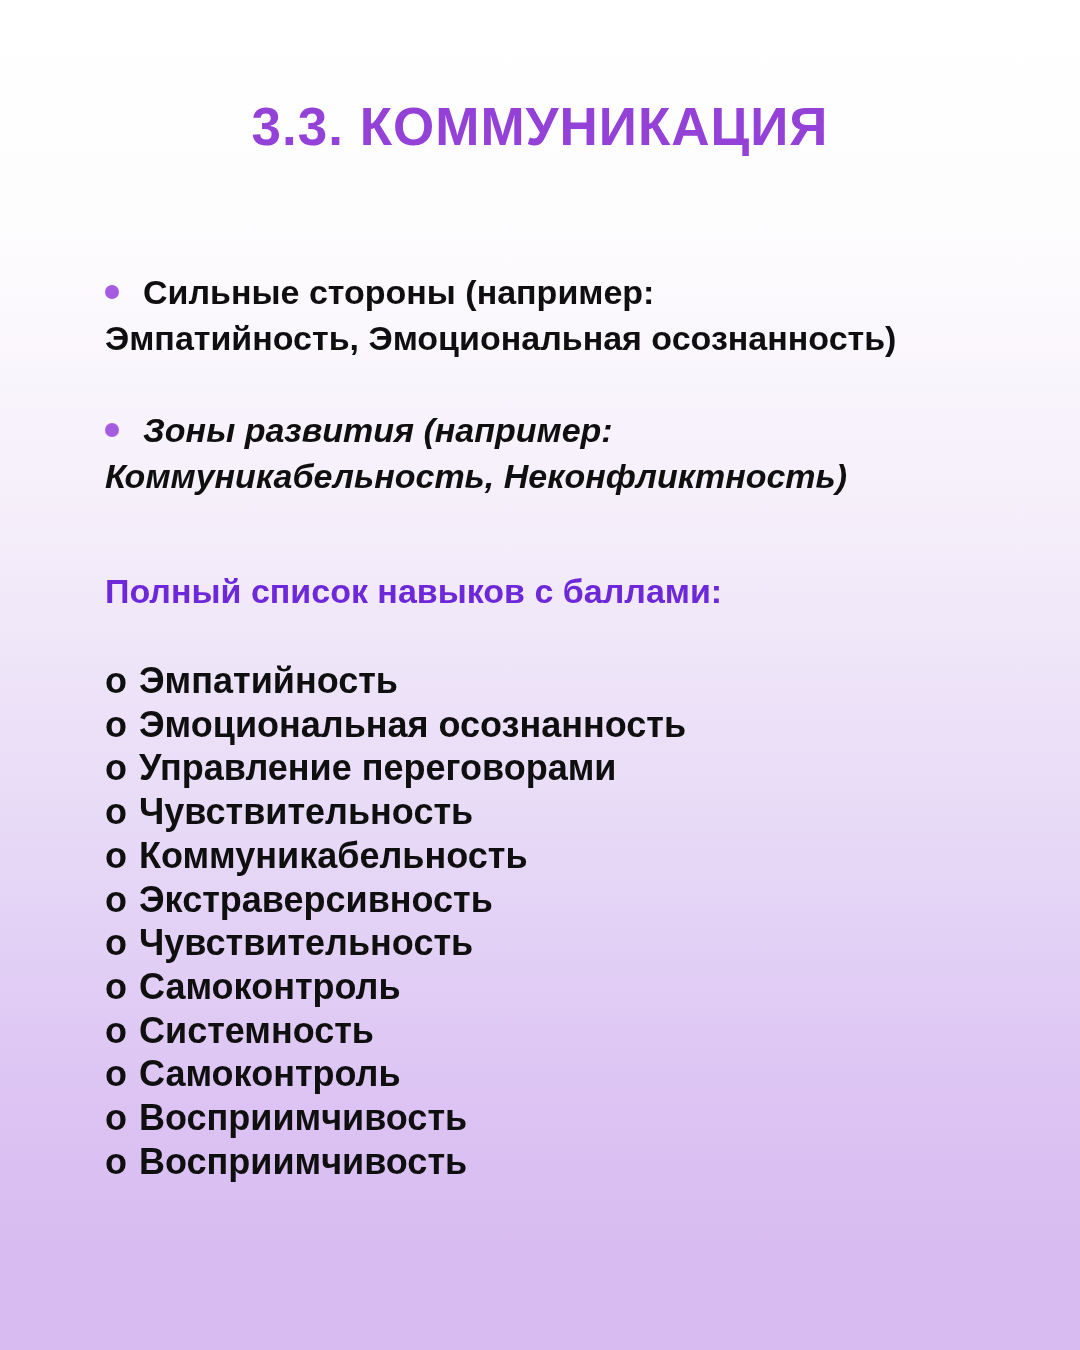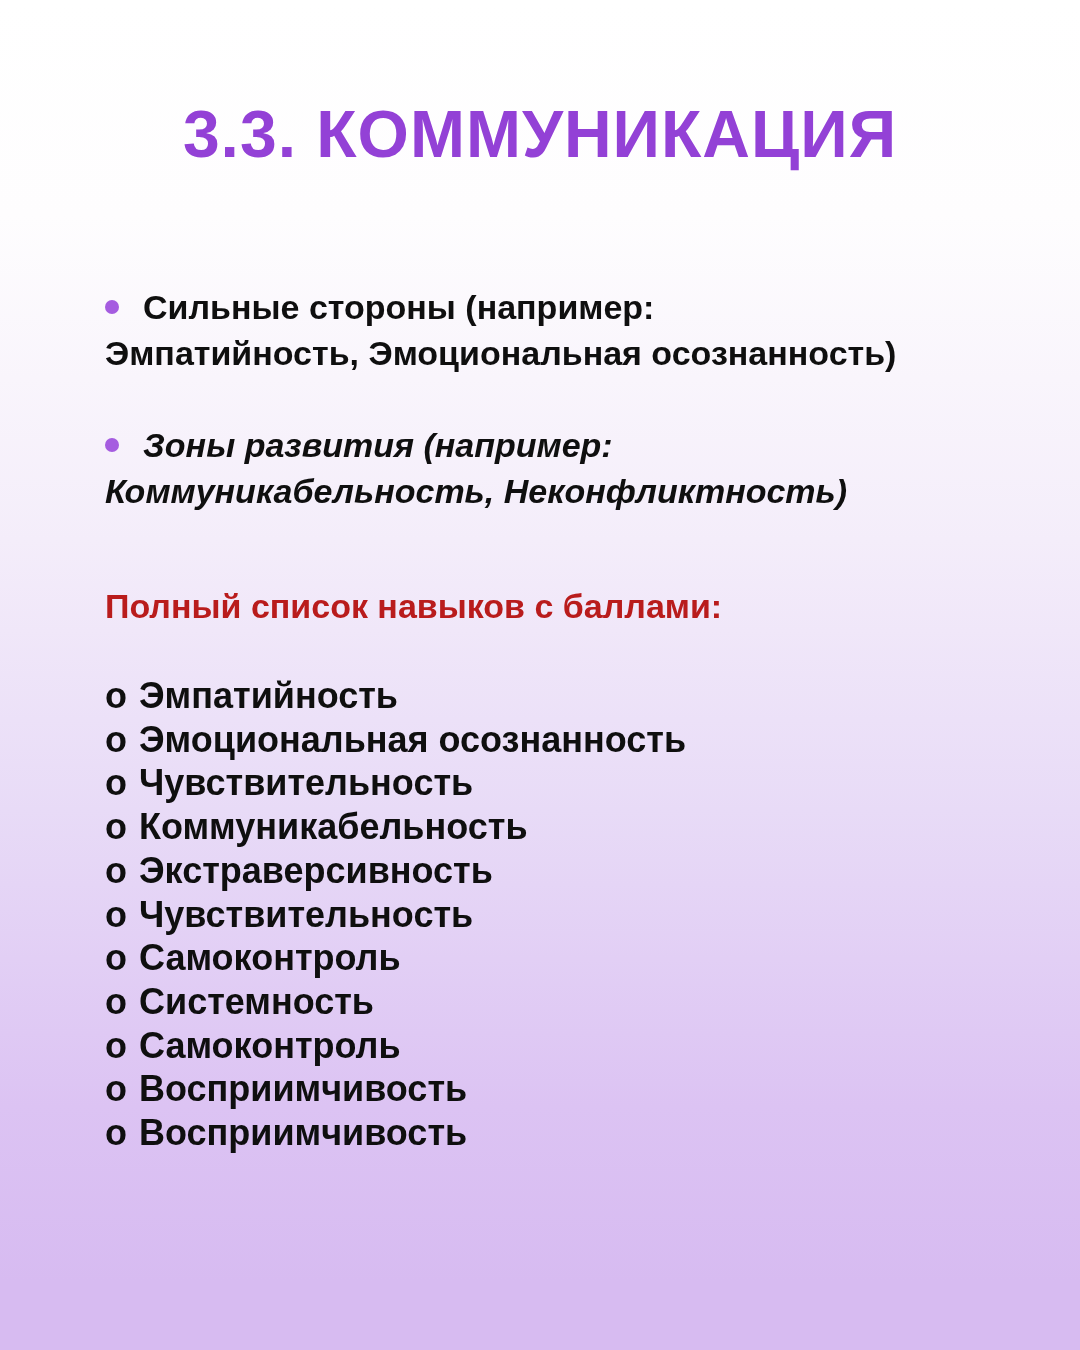--- a/index.html
+++ b/index.html
@@ -16,21 +16,21 @@
       #dcc3f3 82%,
       #d7bbf1 95%,
       #d7bbf1 100%);
     overflow: hidden;
   }
   .slide { width: 1080px; height: 1350px; position: relative; }
 
   .title {
     margin-top: 96px;
     text-align: center;
-    font-size: 66px;
+    font-size: 53px;
     letter-spacing: 1px;
     color: #9341d6;
   }
 
   .content { padding: 0 60px 0 105px; }
 
   .bullets { margin-top: 112px; font-size: 34px; line-height: 46px; }
   .bullet-item + .bullet-item { margin-top: 46px; font-style: italic; }
   .dot {
     display: inline-block;
@@ -38,21 +38,21 @@
     border-radius: 50%;
     background: #a55ce0;
     margin-right: 24px;
     vertical-align: 5px;
   }
 
   .list-heading {
     margin-top: 72px;
     font-size: 34px;
     line-height: 40px;
-    color: #b91c1c;
+    color: #6d28d9;
   }
 
   .skills {
     margin-top: 48px;
     list-style: none;
     font-size: 36px;
     line-height: 43.7px;
   }
   .skill-row { white-space: nowrap; }
   .o-marker {
@@ -81,20 +81,21 @@
         <div>Коммуникабельность, Неконфликтность)</div>
       </div>
 
     </div>
 
     <h2 class="list-heading">Полный список навыков с баллами:</h2>
 
     <ul class="skills">
       <li class="skill-row"><span class="o-marker">o</span><span>Эмпатийность</span></li>
       <li class="skill-row"><span class="o-marker">o</span><span>Эмоциональная осознанность</span></li>
+      <li class="skill-row"><span class="o-marker">o</span><span>Управление переговорами</span></li>
       <li class="skill-row"><span class="o-marker">o</span><span>Чувствительность</span></li>
       <li class="skill-row"><span class="o-marker">o</span><span>Коммуникабельность</span></li>
       <li class="skill-row"><span class="o-marker">o</span><span>Экстраверсивность</span></li>
       <li class="skill-row"><span class="o-marker">o</span><span>Чувствительность</span></li>
       <li class="skill-row"><span class="o-marker">o</span><span>Самоконтроль</span></li>
       <li class="skill-row"><span class="o-marker">o</span><span>Системность</span></li>
       <li class="skill-row"><span class="o-marker">o</span><span>Самоконтроль</span></li>
       <li class="skill-row"><span class="o-marker">o</span><span>Восприимчивость</span></li>
       <li class="skill-row"><span class="o-marker">o</span><span>Восприимчивость</span></li>
     </ul>

